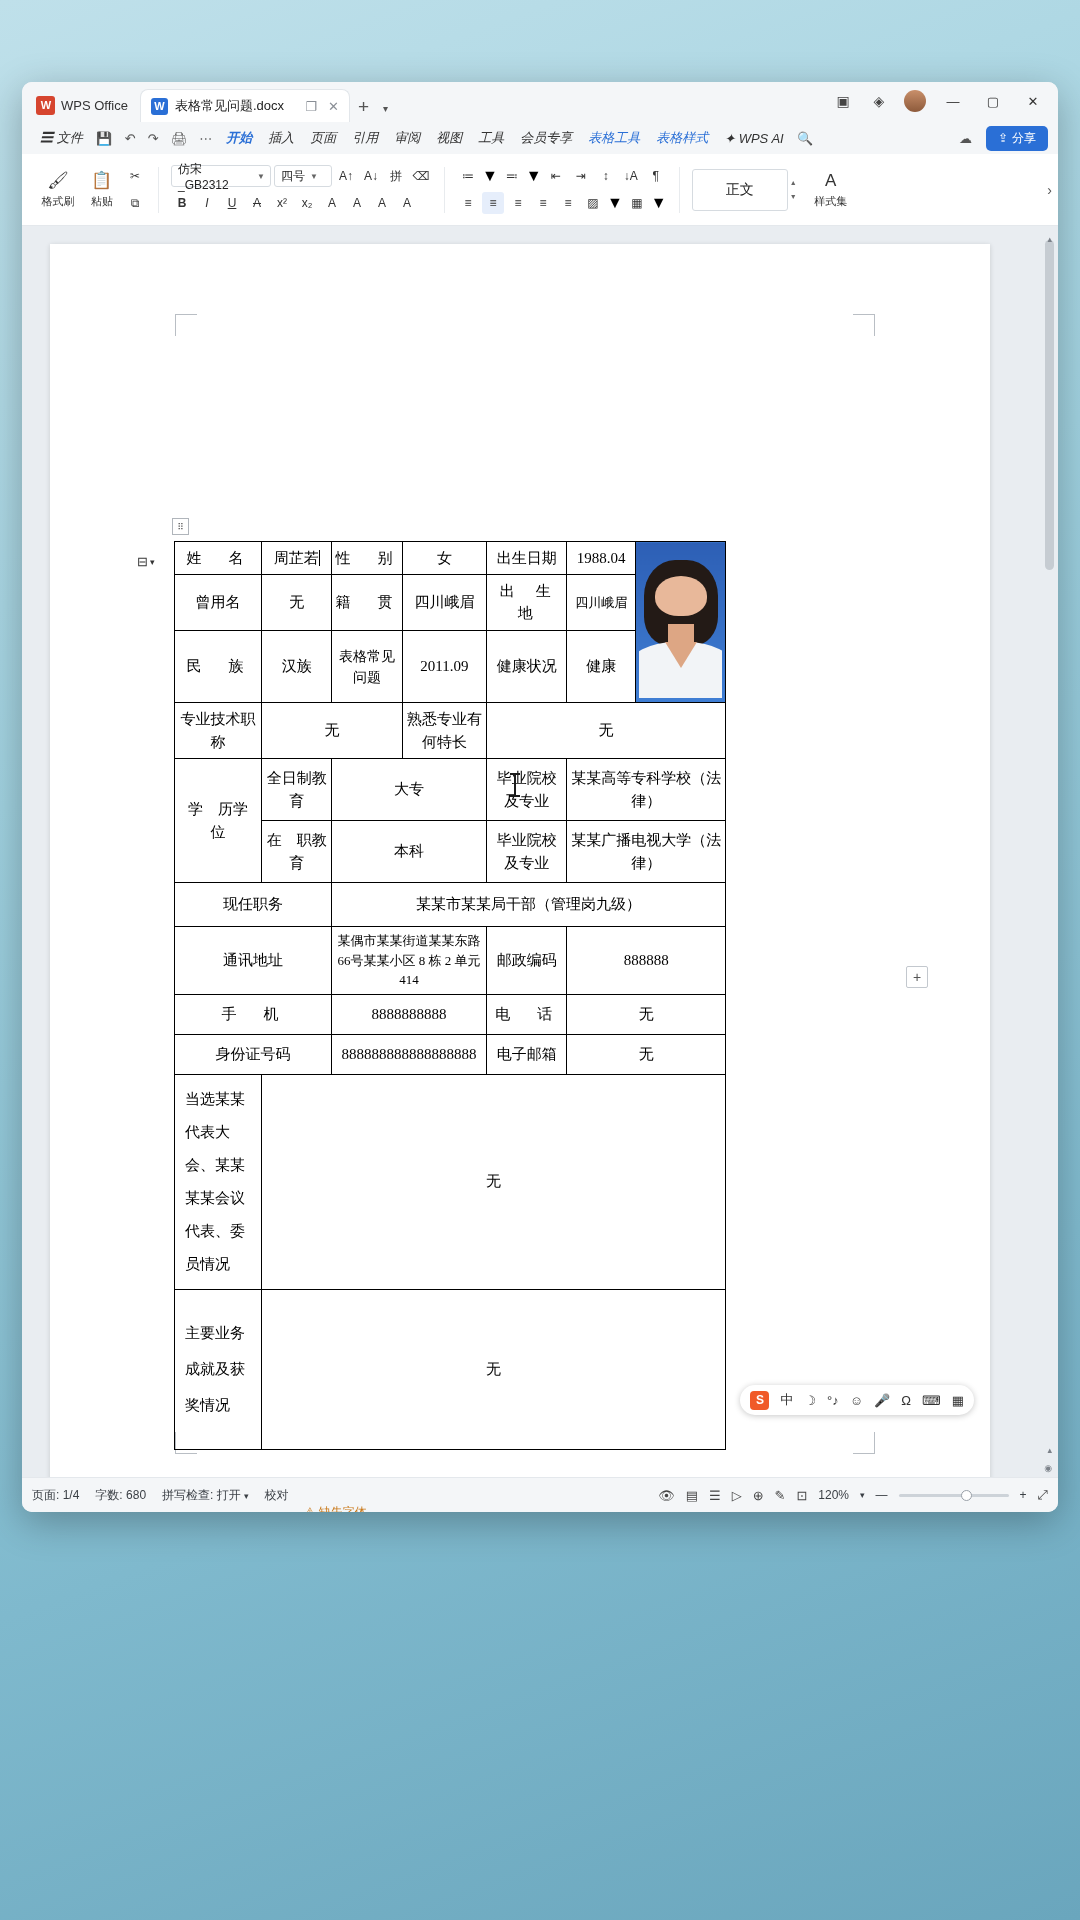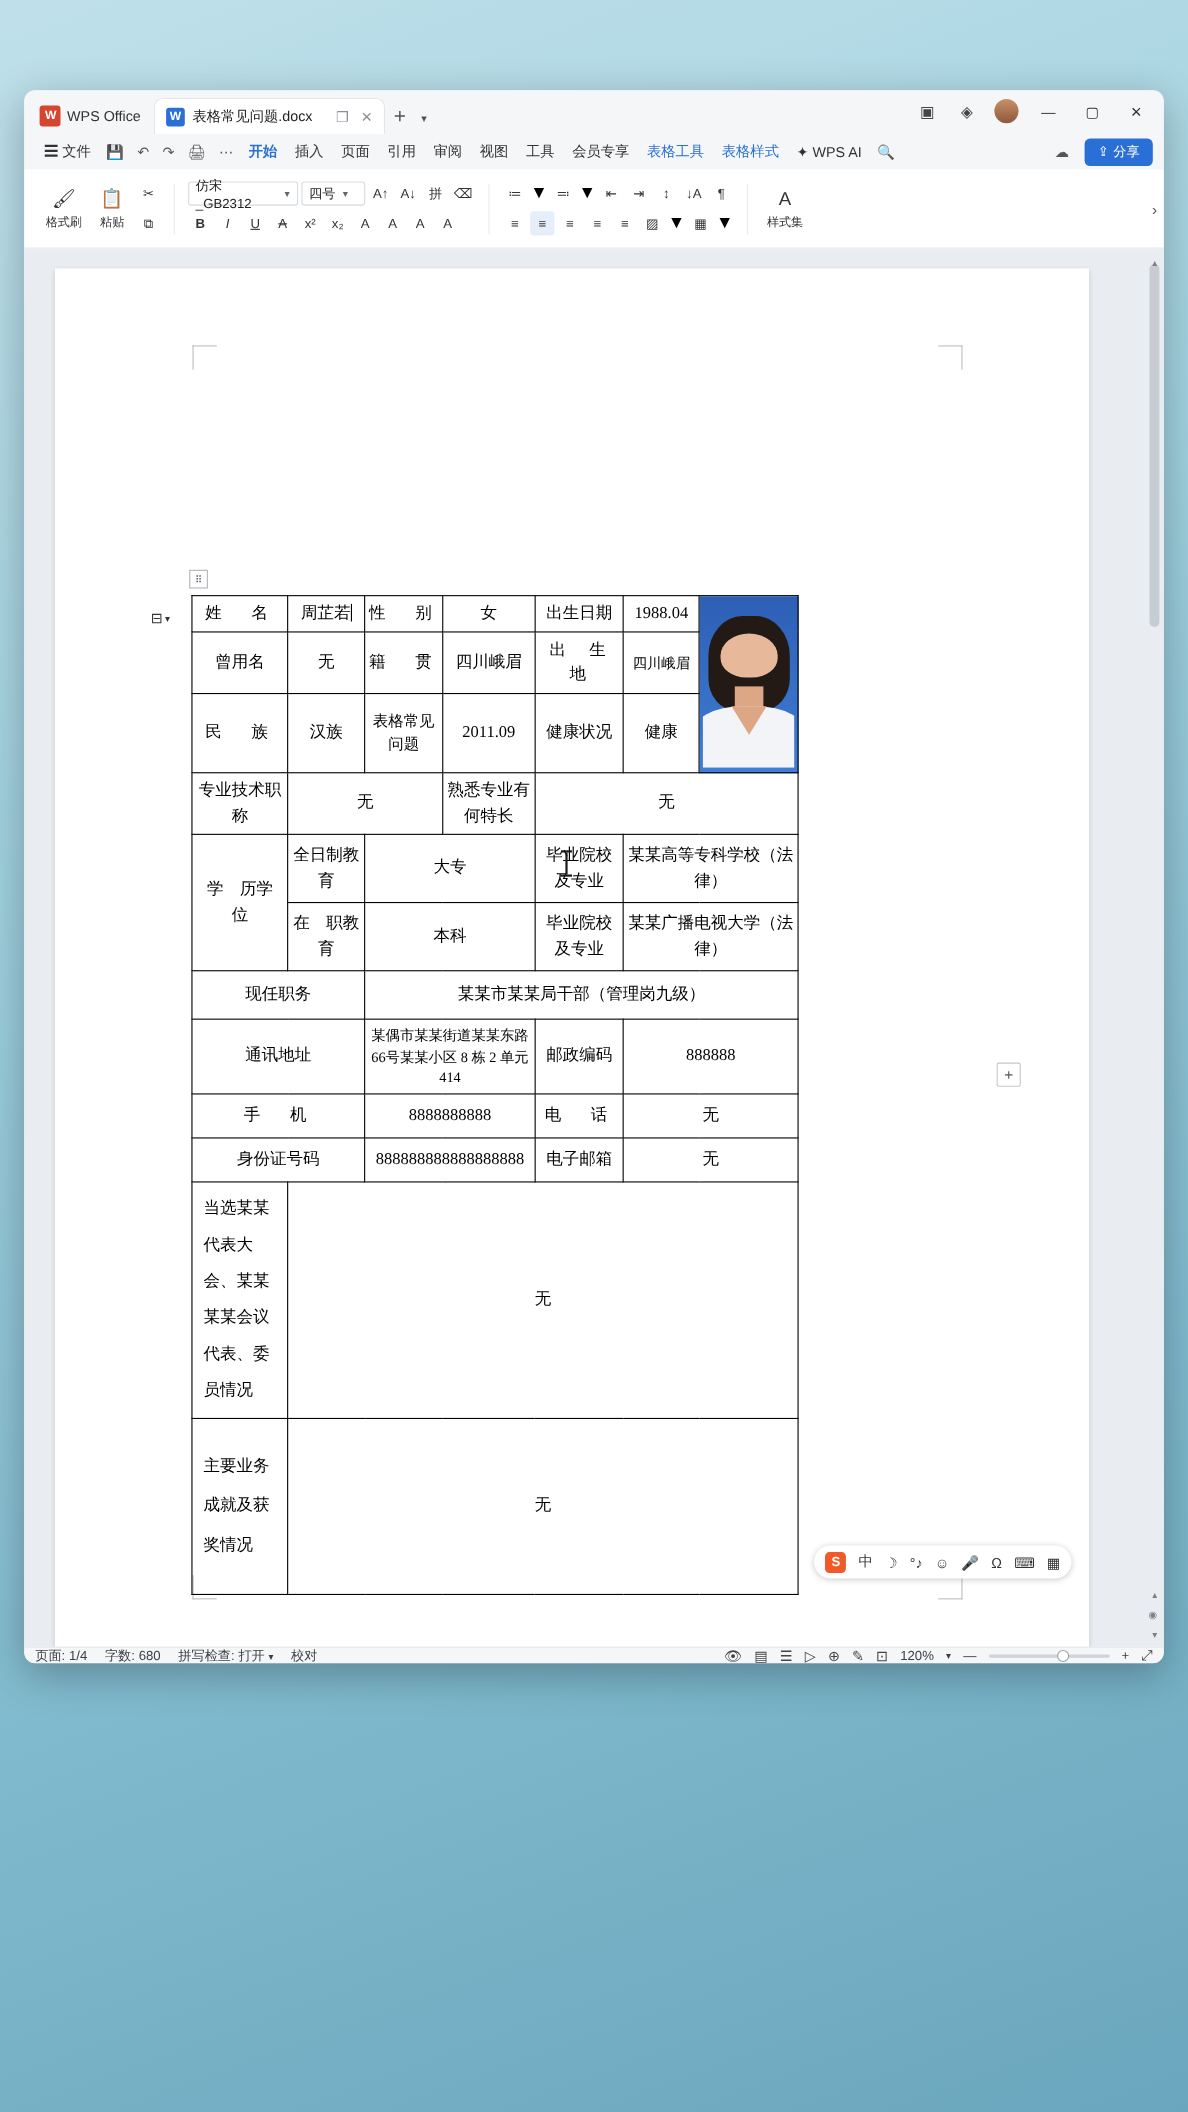--- a/index.html
+++ b/index.html
@@ -37,21 +37,21 @@
   .tabdrop { font-size:10px; color:#555; padding:0 6px 8px; }
   .tbr-right { position:absolute; right:6px; top:4px; display:flex; align-items:center; gap:2px; }
   .tbr-right .ic { width:34px; height:30px; display:flex; align-items:center; justify-content:center; font-size:14px; color:#444;}
   .avatar { width:22px; height:22px; border-radius:50%; background:linear-gradient(#c98f6a,#8d5a3b); margin:0 6px; }
   .winbtn { width:38px; height:30px; display:flex; align-items:center; justify-content:center; font-size:13px; color:#333; }
   
   .menubar {
     height:32px; background:#f4f6f8; display:flex; align-items:center; gap:0; padding:0 10px; font-size:13px; color:#333;
     position:relative;
   }
-  .menubar .mi { padding:3px 8px; white-space:nowrap; }
+  .menubar .mi { padding:3px 8px; white-space:nowrap;font-style:italic; }
   .menubar .mi.active { color:#2a6fd6; font-weight:bold; }
   .menubar .ic { padding:3px 6px; color:#555; }
   .menubar .blue { color:#2a6fd6; }
   .menu-right { position:absolute; right:10px; display:flex; align-items:center; gap:8px; }
   .share-btn { background:#2a6fd6; color:#fff; font-size:12px; padding:4px 12px; border-radius:5px; display:flex; align-items:center; gap:4px;}
   
   .ribbon { height:72px; background:#fff; border-bottom:1px solid #e4e8ec; display:flex; align-items:center; padding:0 8px; position:relative;}
   .rgroup { display:flex; align-items:center; height:100%; padding:0 6px; }
   .rsep { width:1px; height:46px; background:#e8ebee; margin:0 6px; }
   .bigbtn { display:flex; flex-direction:column; align-items:center; justify-content:center; width:44px; font-size:11px; color:#333; gap:3px;}
@@ -105,21 +105,21 @@
   
   .vscroll { position:absolute; right:4px; top:8px; width:9px; height:1265px; }
   .vthumb { position:absolute; top:6px; left:0; width:9px; height:330px; background:#c6ccd2; border-radius:5px; }
   .vtick { position:absolute; right:2px; font-size:9px; color:#7b8189; }
   
   .ime { position:absolute; right:84px; bottom:62px; height:30px; background:#fff; border-radius:15px;
          box-shadow:0 1px 6px rgba(0,0,0,.22); display:flex; align-items:center; padding:0 10px; gap:11px; font-size:13px; color:#333;}
   .ime .s { width:19px; height:19px; background:#f05a28; border-radius:4px; color:#fff; font-size:12px;
             display:flex; align-items:center; justify-content:center; font-weight:bold;}
   
-  .statusbar { height:15px; background:#f4f6f8; border-top:1px solid #e4e8ec; display:flex; align-items:center;
+  .statusbar { height:35px; background:#f4f6f8; border-top:1px solid #e4e8ec; display:flex; align-items:center;
                padding:0 10px; font-size:12px; color:#3a3f45; gap:16px; position:relative;}
   .statusbar .warn { color:#c9791a;margin-top:34px; }
   .sb-right { position:absolute; right:10px; display:flex; align-items:center; gap:11px; }
   .zoomtrack { width:110px; height:3px; background:#cdd3d9; border-radius:2px; position:relative; }
   .zoomthumb { position:absolute; left:62px; top:-4px; width:11px; height:11px; border-radius:50%; background:#fff; border:1px solid #9aa1a9;}
   .sb-ic { font-size:13px; color:#444; }
 </style>
 </head>
 <body>
 
@@ -247,20 +247,27 @@
           <span class="sbtn">▨</span>
           <span class="cv">▼</span>
           <span class="sbtn">▦</span>
           <span class="cv">▼</span>
         </div>
       </div>
     </div>
     <div class="rsep"></div>
 
     <div class="rgroup">
+      <div class="stylebox">正文</div>
+      <div class="stylearrows">
+          <span>▲</span>
+          <span>▼</span>
+        </div>
+    </div>
+    <div class="rgroup">
       <div class="bigbtn">
         <span class="gi">A</span>
         <span>样式集</span>
       </div>
     </div>
     <div style="position:absolute;right:6px;font-size:14px;color:#555;">›</div>
   </div>
 
   <div class="docarea">
 

